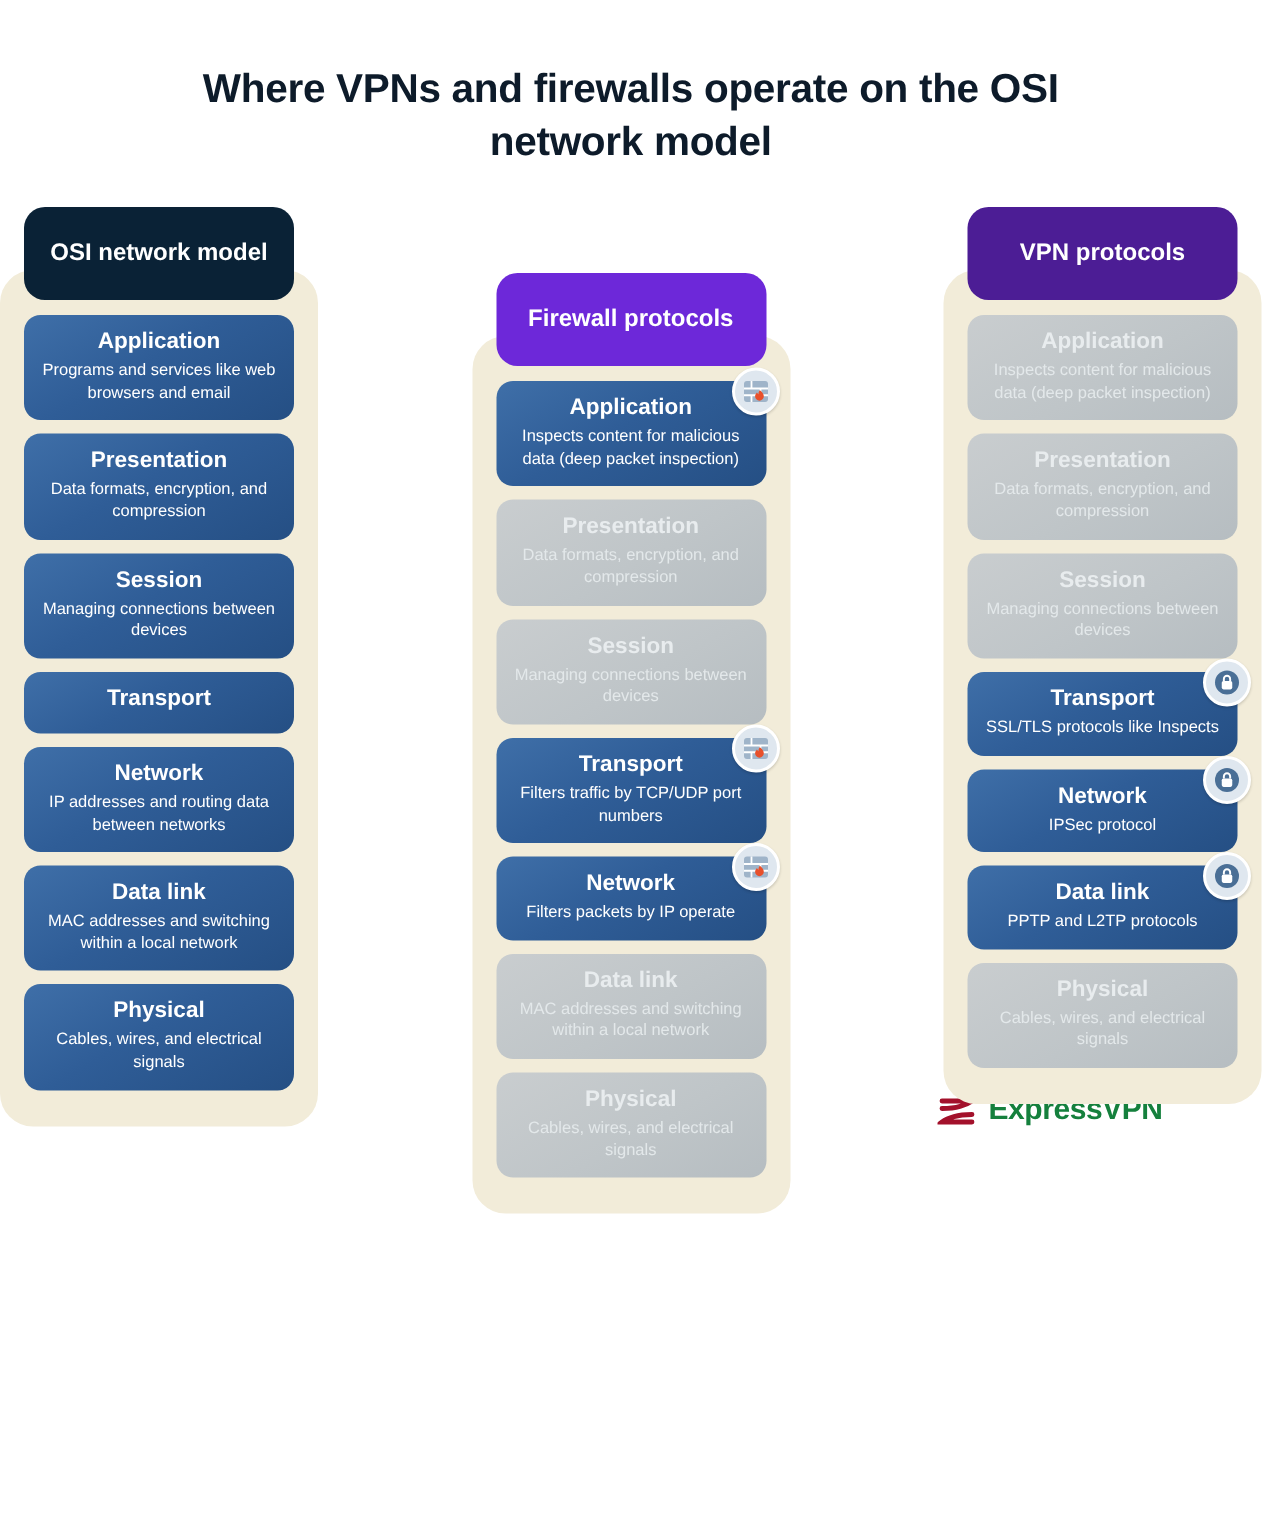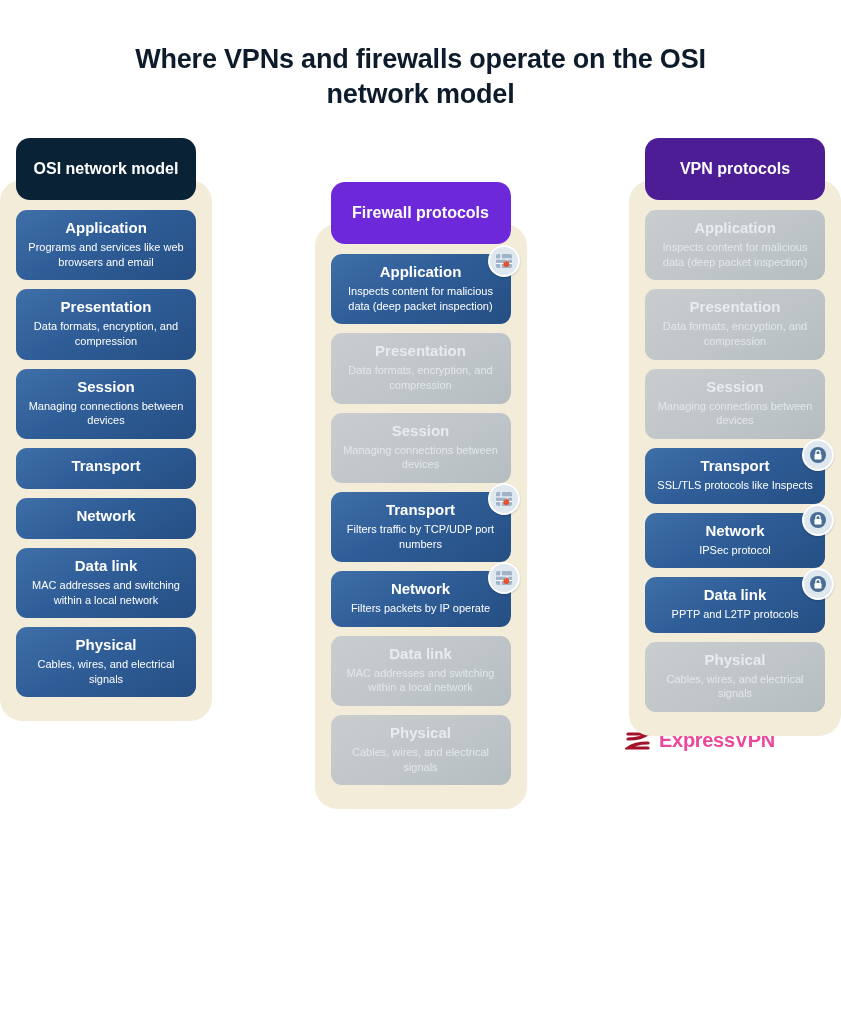--- a/index.html
+++ b/index.html
@@ -129,21 +129,21 @@
     gap: 8px;
   }
   .logo-mark {
     width: 26px;
     height: 22px;
     position: relative;
   }
   .logo-text {
     font-size: 20px;
     font-weight: bold;
-    color: #ec4899;
+    color: #15803d;
     letter-spacing: -0.3px;
   }
 </style>
 </head>
 <body>
 
 <div class="page">
 
   <div class="title">Where VPNs and firewalls operate on the OSI network model</div>
 
@@ -162,20 +162,21 @@
         </div>
         <div class="layer active">
           <div class="lname">Session</div>
           <div class="ldesc">Managing connections between devices</div>
         </div>
         <div class="layer active">
           <div class="lname">Transport</div>
         </div>
         <div class="layer active">
           <div class="lname">Network</div>
+          <div class="ldesc">IP addresses and routing data between networks</div>
         </div>
         <div class="layer active">
           <div class="lname">Data link</div>
           <div class="ldesc">MAC addresses and switching within a local network</div>
         </div>
         <div class="layer active">
           <div class="lname">Physical</div>
           <div class="ldesc">Cables, wires, and electrical signals</div>
         </div>
       </div>

